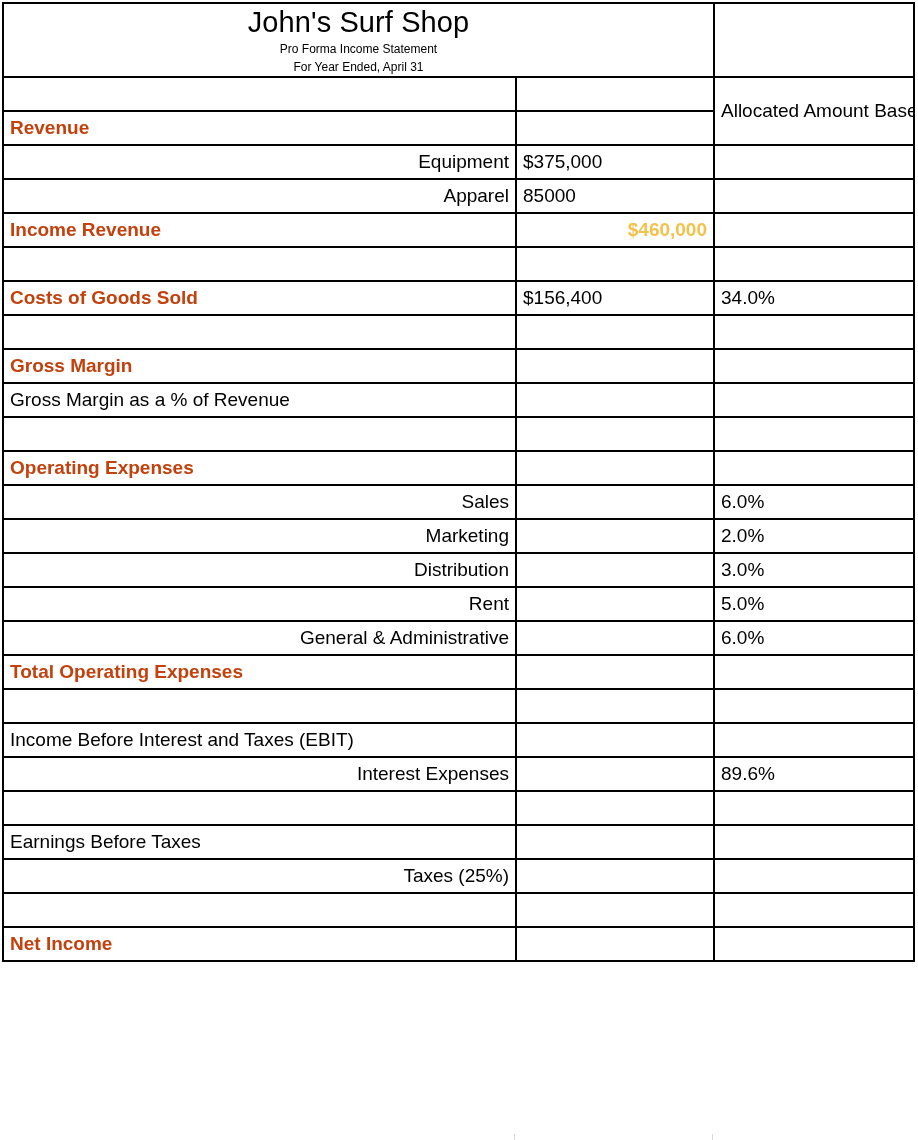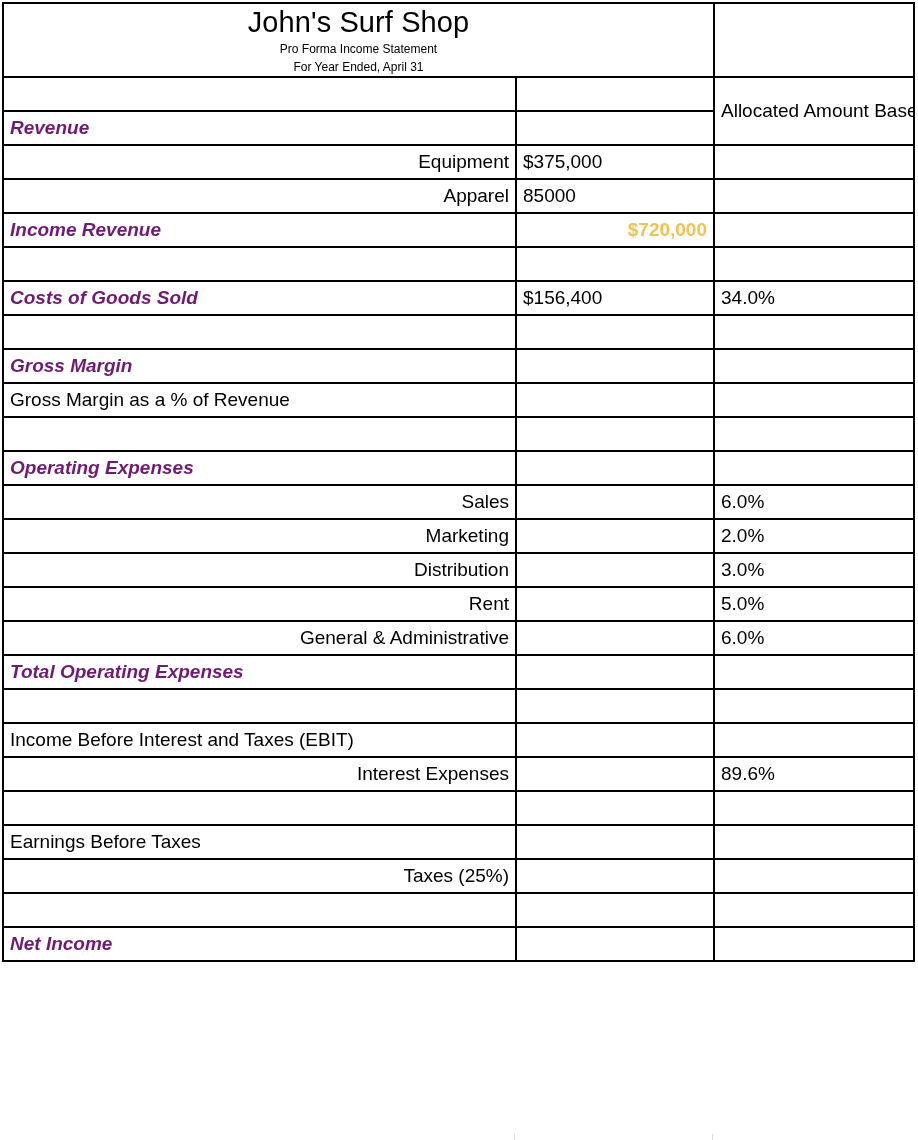--- a/index.html
+++ b/index.html
@@ -71,23 +71,22 @@
   td.alloc-head {
     text-align: center;
     font-size: 19px;
     line-height: 1.42;
     padding: 2px 6px;
     vertical-align: middle;
   }
 
   
   .label-section {
-    color: #701a75;
+    color: #c2410c;
     font-weight: bold;
-    font-style: italic;
   }
   .label-plain {
     color: #000000;
   }
   .indent {
     padding-left: 28px;
     text-align: right;
   }
   .num {
     text-align: left;
@@ -159,21 +158,21 @@
       </tr>
 
       <tr>
         <td class="label-plain indent">Apparel</td>
         <td class="num">85000</td>
         <td class="num"></td>
       </tr>
 
       <tr>
         <td class="label-section">Income Revenue</td>
-        <td class="num-gold">$720,000</td>
+        <td class="num-gold">$460,000</td>
         <td class="num"></td>
       </tr>
 
       <tr>
         <td class="blank-row"></td>
         <td class="num"></td>
         <td class="num"></td>
       </tr>
 
       <tr>

